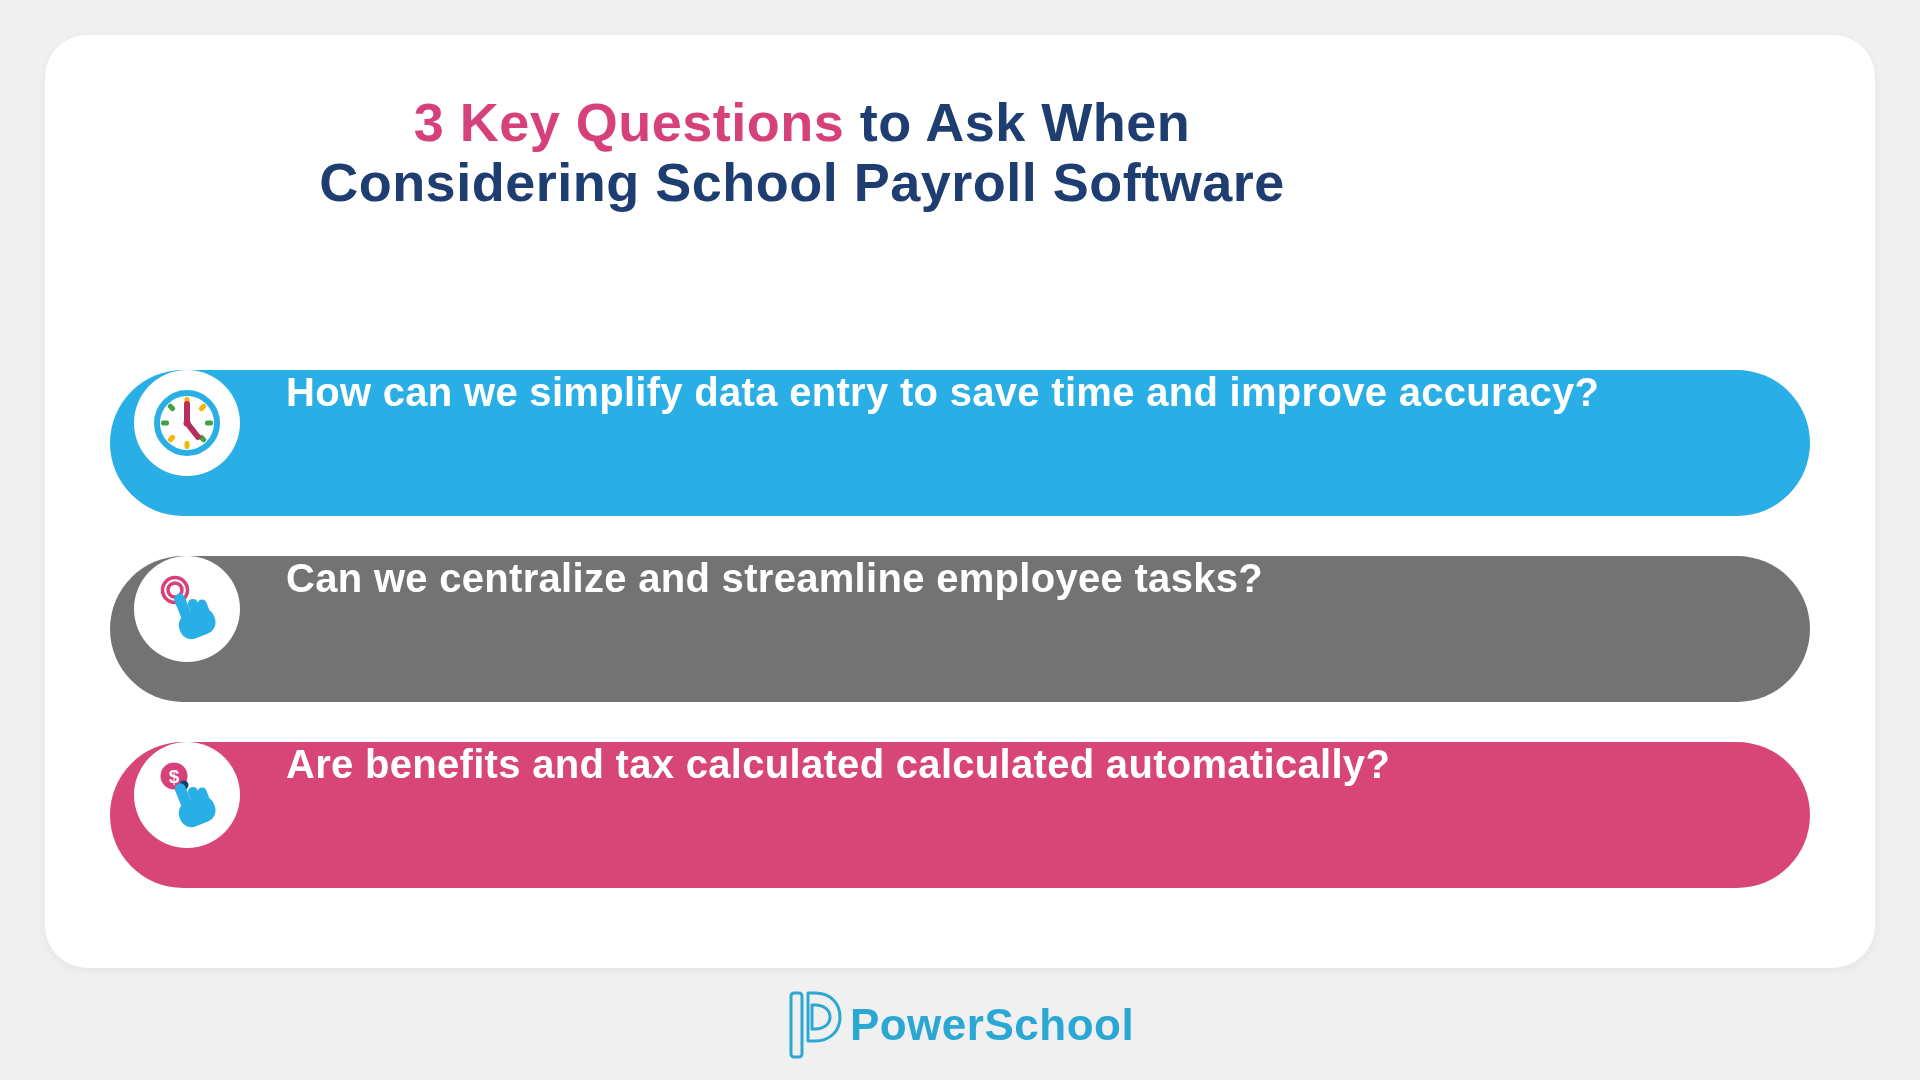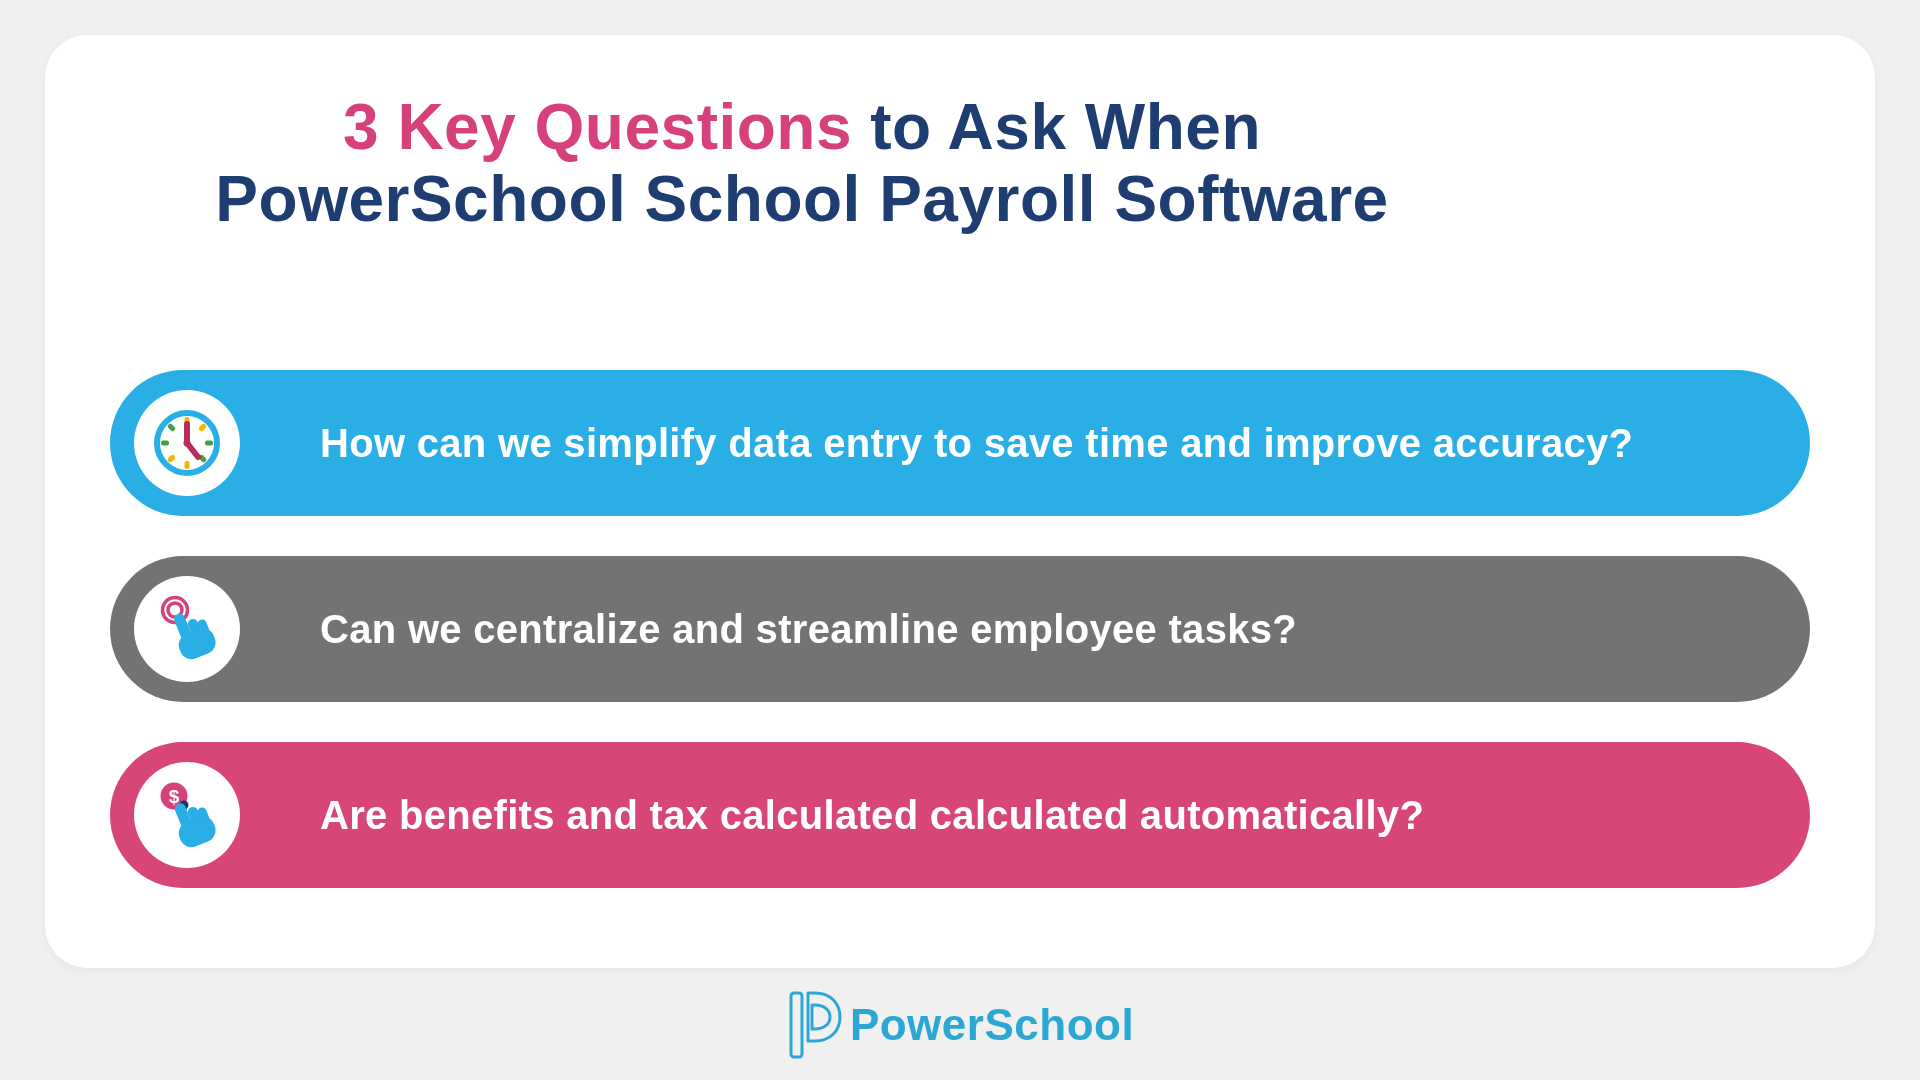--- a/index.html
+++ b/index.html
@@ -20,34 +20,33 @@
     background: #ffffff;
     border-radius: 42px;
     box-shadow: 0 3px 10px rgba(0,0,0,0.05);
   }
   .title {
     position: absolute;
     left: 0; top: 92px;
     width: 1604px;
     text-align: center;
     font-weight: 700;
-    font-size: 64px;
+    font-size: 54px;
     line-height: 1.12;
     letter-spacing: 0.5px;
     color: #1e3d71;
   }
   .title .hl { color: #d6417b; }
   .bar {
     position: absolute;
     left: 110px;
     width: 1700px; height: 146px;
     border-radius: 73px;
     display: flex;
-    align-items: center;
-    gap: 34px;
+    align-items: flex-start;
   }
   .bar-1 { top: 370px; }
   .bar-2 { top: 556px; }
   .bar-3 { top: 742px; }
   .icon-circle {
     width: 106px; height: 106px;
     margin-left: 24px;
     border-radius: 50%;
     background: #ffffff;
     display: flex;
@@ -81,21 +80,21 @@
 </style>
 </head>
 <body>
 
 <div class="canvas">
 
   <div class="card"></div>
 
   <div class="title">
     <div><span class="hl">3 Key Questions</span> <span>to Ask When</span></div>
-    <div>PowerSchool School Payroll Software</div>
+    <div>Considering School Payroll Software</div>
   </div>
 
   <div class="bar bar-1" style="background-color: rgb(41, 175, 229);">
     <div class="icon-circle">
       <svg width="78" height="78" viewBox="0 0 78 78">
         <circle cx="39" cy="39" r="30" fill="#ffffff" stroke="#29afe5" stroke-width="6"></circle>
         <g>
           <rect x="36.5" y="13" width="5" height="8" rx="2" fill="#f2b705"></rect>
           <rect x="36.5" y="57" width="5" height="8" rx="2" fill="#f2b705"></rect>
           <rect x="13" y="36.5" width="8" height="5" rx="2" fill="#44a13f"></rect>

